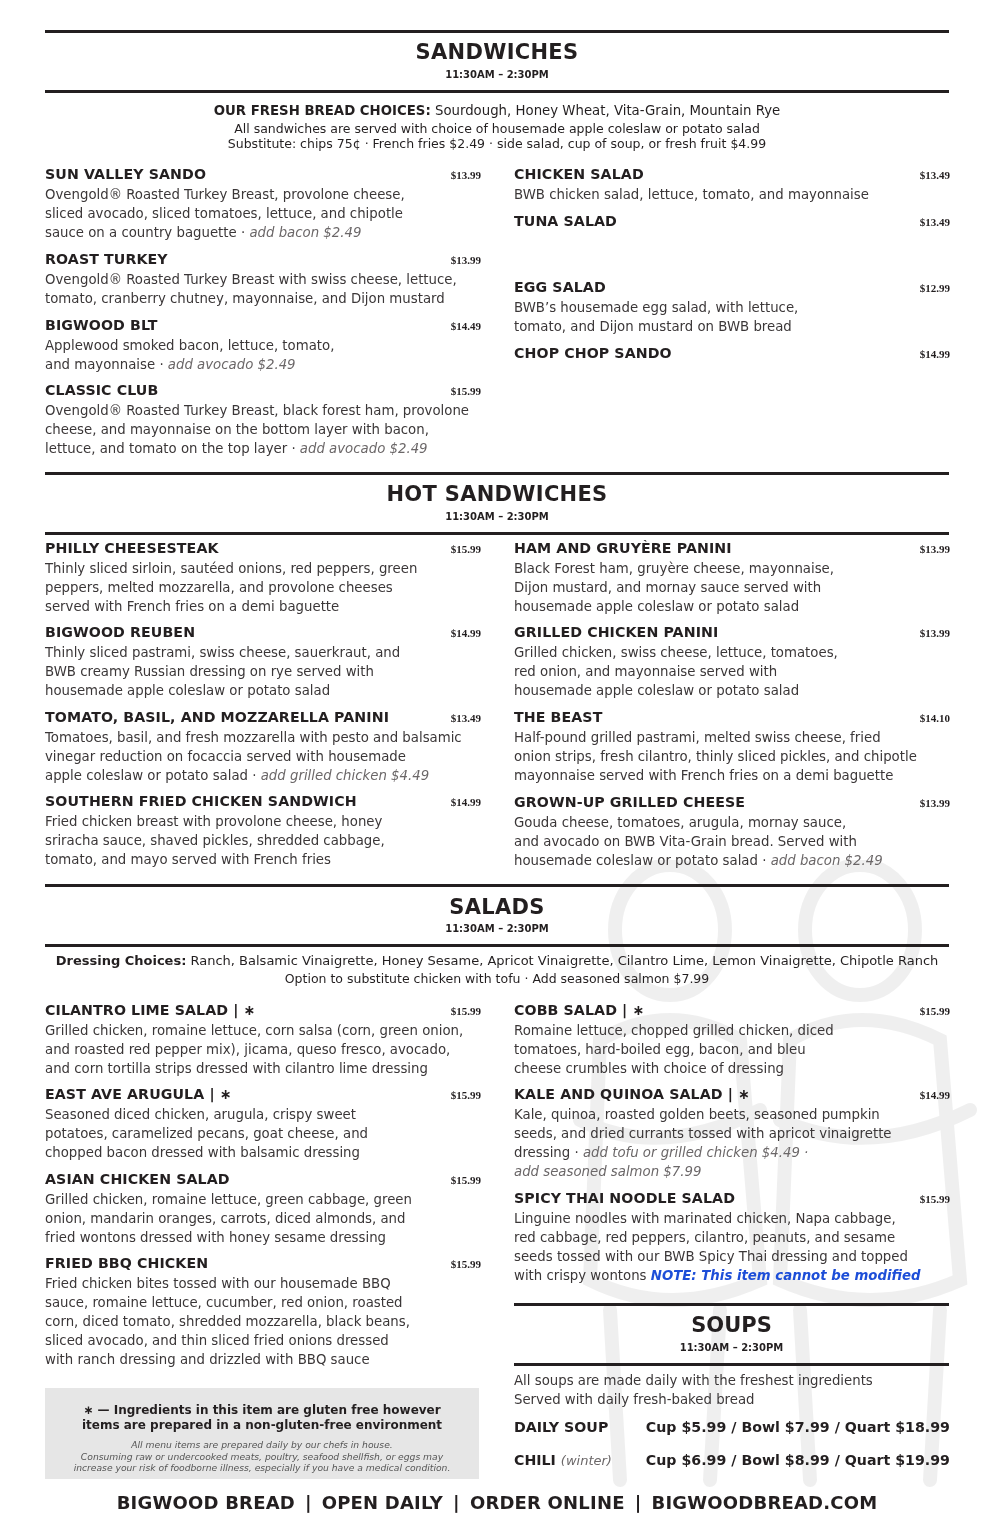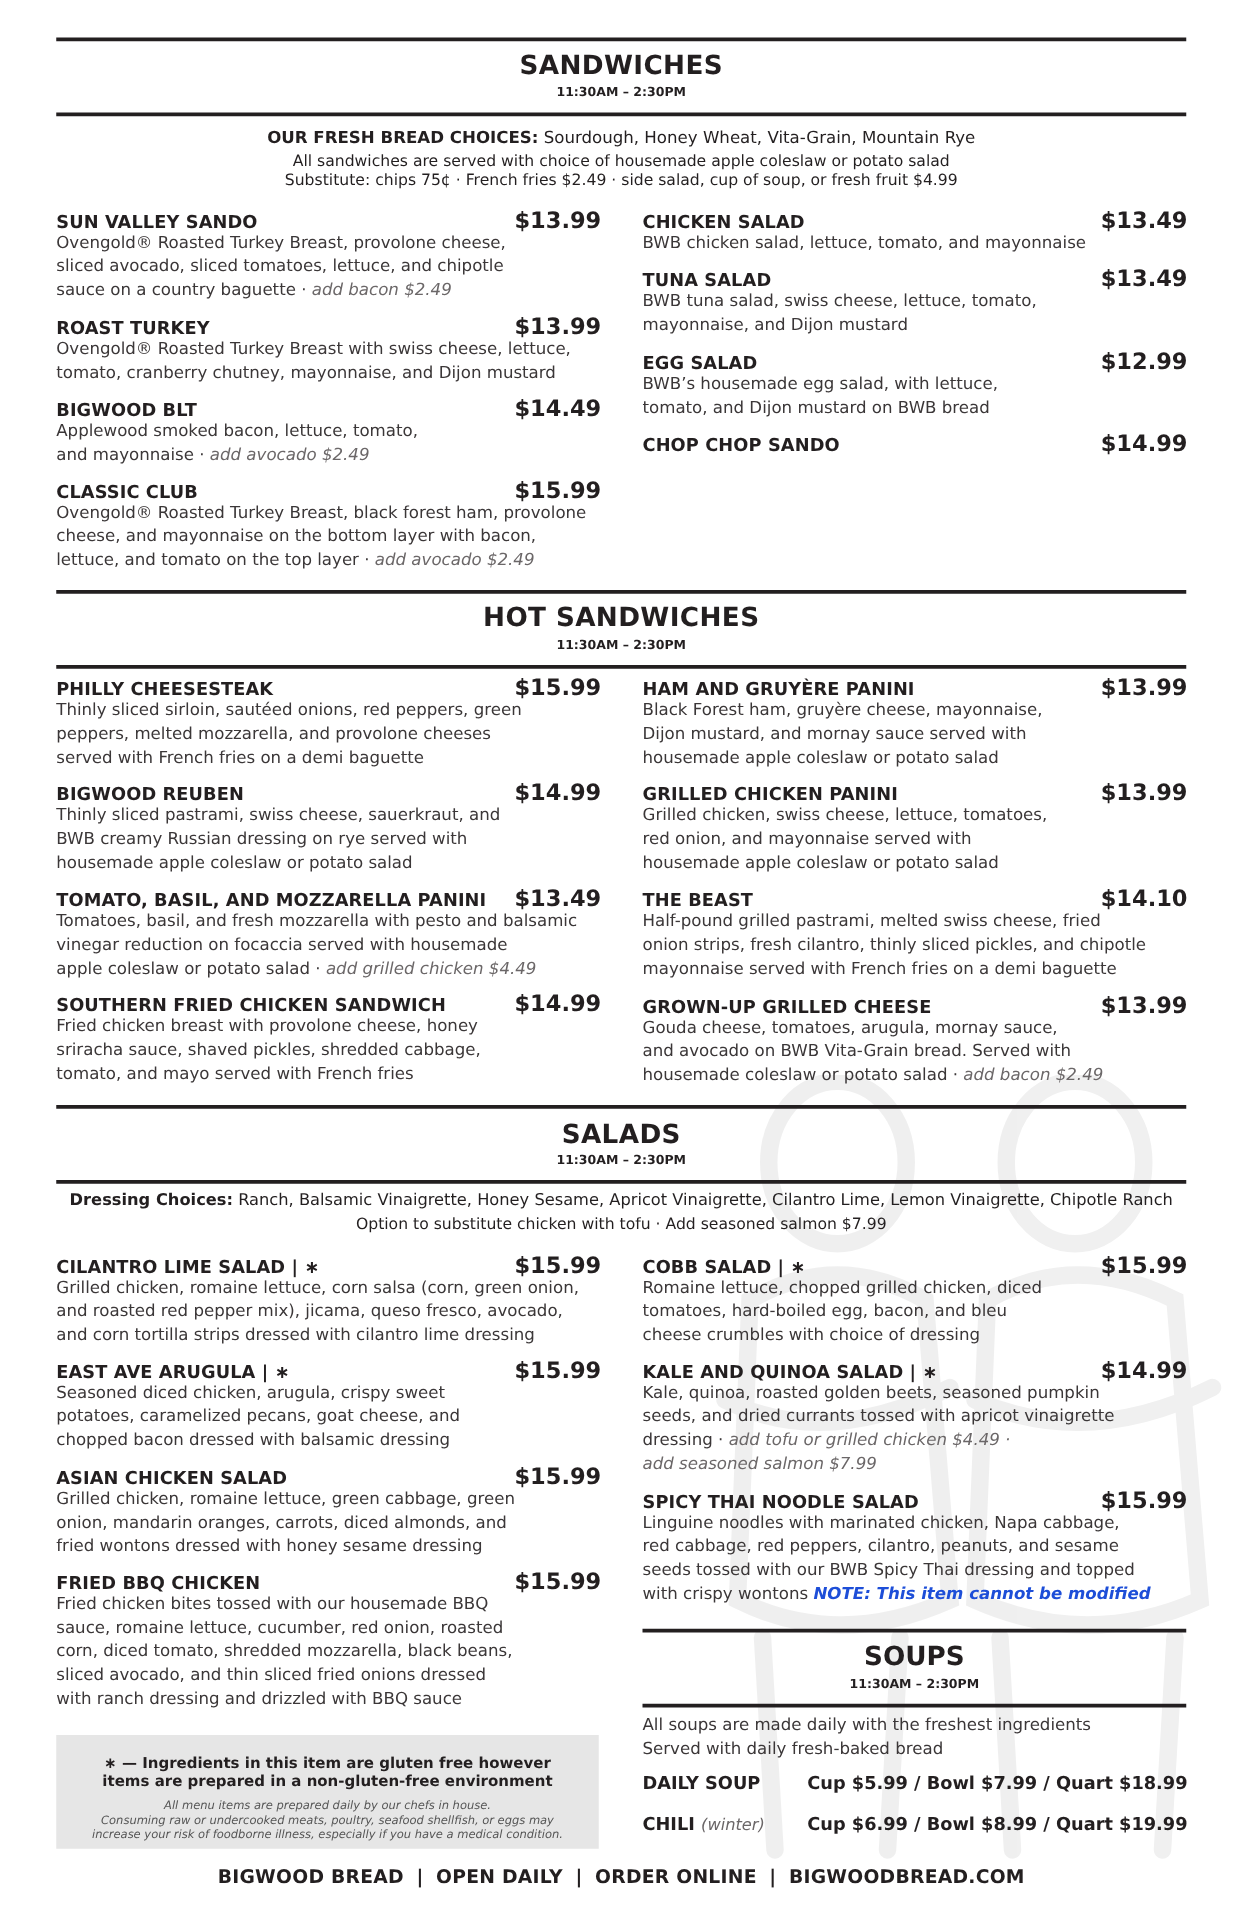--- a/index.html
+++ b/index.html
@@ -8,32 +8,32 @@
   .watermark { position: absolute; left: 560px; top: 860px; width: 420px; height: 640px; opacity: 0.06; pointer-events: none; }
   .abs { position: absolute; }
   .rule { position: absolute; height: 3px; background: #231f20; }
   .sec-title { position: absolute; left: 0; width: 994px; text-align: center; font-weight: bold; font-size: 21px; letter-spacing: 0.3px; }
   .sec-hours { position: absolute; left: 0; width: 994px; text-align: center; font-weight: bold; font-size: 10px; }
   .note { position: absolute; left: 0; width: 994px; text-align: center; font-size: 12.5px; line-height: 16px; }
   .note b { font-weight: bold; }
   .item { position: absolute; width: 436px; }
   .item-head { display: flex; justify-content: space-between; align-items: baseline; height: 19px; }
   .item-name { font-weight: bold; font-size: 14.2px; letter-spacing: 0.1px; white-space: nowrap; }
-  .item-price { font-weight: bold; font-size: 18px; white-space: nowrap; }
+  .item-price { font-weight: bold; font-size: 11px; white-space: nowrap; font-family: Liberation Serif, serif; }
   .item-desc { font-size: 13.3px; line-height: 19px; color: #3b3738; white-space: pre-line; }
   .item-desc i { font-style: italic; color: #6b6768; }
   .item-desc .note-strong { font-style: italic; font-weight: bold; color: #1d4ed8; }
   .gf-box { position: absolute; left: 45px; top: 1388px; width: 434px; height: 91px; background: #e6e6e6; text-align: center; }
   .gf-main { font-weight: bold; font-size: 12px; line-height: 15px; margin-top: 15px; }
   .gf-sub { font-style: italic; font-size: 9.2px; line-height: 11.5px; color: #555; margin-top: 6px; }
   .soup-row { position: absolute; left: 514px; width: 436px; display: flex; justify-content: space-between; align-items: baseline; }
   .soup-name { font-weight: bold; font-size: 14.2px; }
   .soup-name i { font-weight: normal; font-style: italic; font-size: 13px; color: #6b6768; }
   .soup-price { font-weight: bold; font-size: 14.2px; }
-  .footer { position: absolute; left: 0; top: 1492px; width: 994px; text-align: center; font-weight: bold; font-size: 15px; letter-spacing: 0.2px; }
+  .footer { position: absolute; left: 0; top: 1492px; width: 994px; text-align: center; font-weight: bold; font-size: 18px; letter-spacing: 0.2px; }
   .footer span.sep { padding: 0 10px; }
 </style>
 </head>
 <body>
 
 <svg class="watermark" viewBox="0 0 420 640">
   <g fill="none" stroke="#000" stroke-width="14" stroke-linecap="round">
     <ellipse cx="110" cy="70" rx="55" ry="65"></ellipse>
     <ellipse cx="300" cy="70" rx="55" ry="65"></ellipse>
     <path d="M40 180 Q110 140 180 180 L200 420 Q110 460 30 420 Z"></path>
@@ -97,22 +97,20 @@
         <span class="item-name">CHICKEN SALAD</span>
         <span class="item-price">$13.49</span>
       </div>
       <div class="item-desc"><span>BWB chicken salad, lettuce, tomato, and mayonnaise</span><i></i></div>
     </div>
     <div class="item" style="left: 514px; top: 213px;">
       <div class="item-head">
         <span class="item-name">TUNA SALAD</span>
         <span class="item-price">$13.49</span>
       </div>
-      <div class="item-desc"><span>BWB tuna salad, swiss cheese, lettuce, tomato,
-mayonnaise, and Dijon mustard</span><i></i></div>
     </div>
     <div class="item" style="left: 514px; top: 279px;">
       <div class="item-head">
         <span class="item-name">EGG SALAD</span>
         <span class="item-price">$12.99</span>
       </div>
       <div class="item-desc"><span>BWB’s housemade egg salad, with lettuce,
 tomato, and Dijon mustard on BWB bread</span><i></i></div>
     </div>
     <div class="item" style="left: 514px; top: 345px;">

